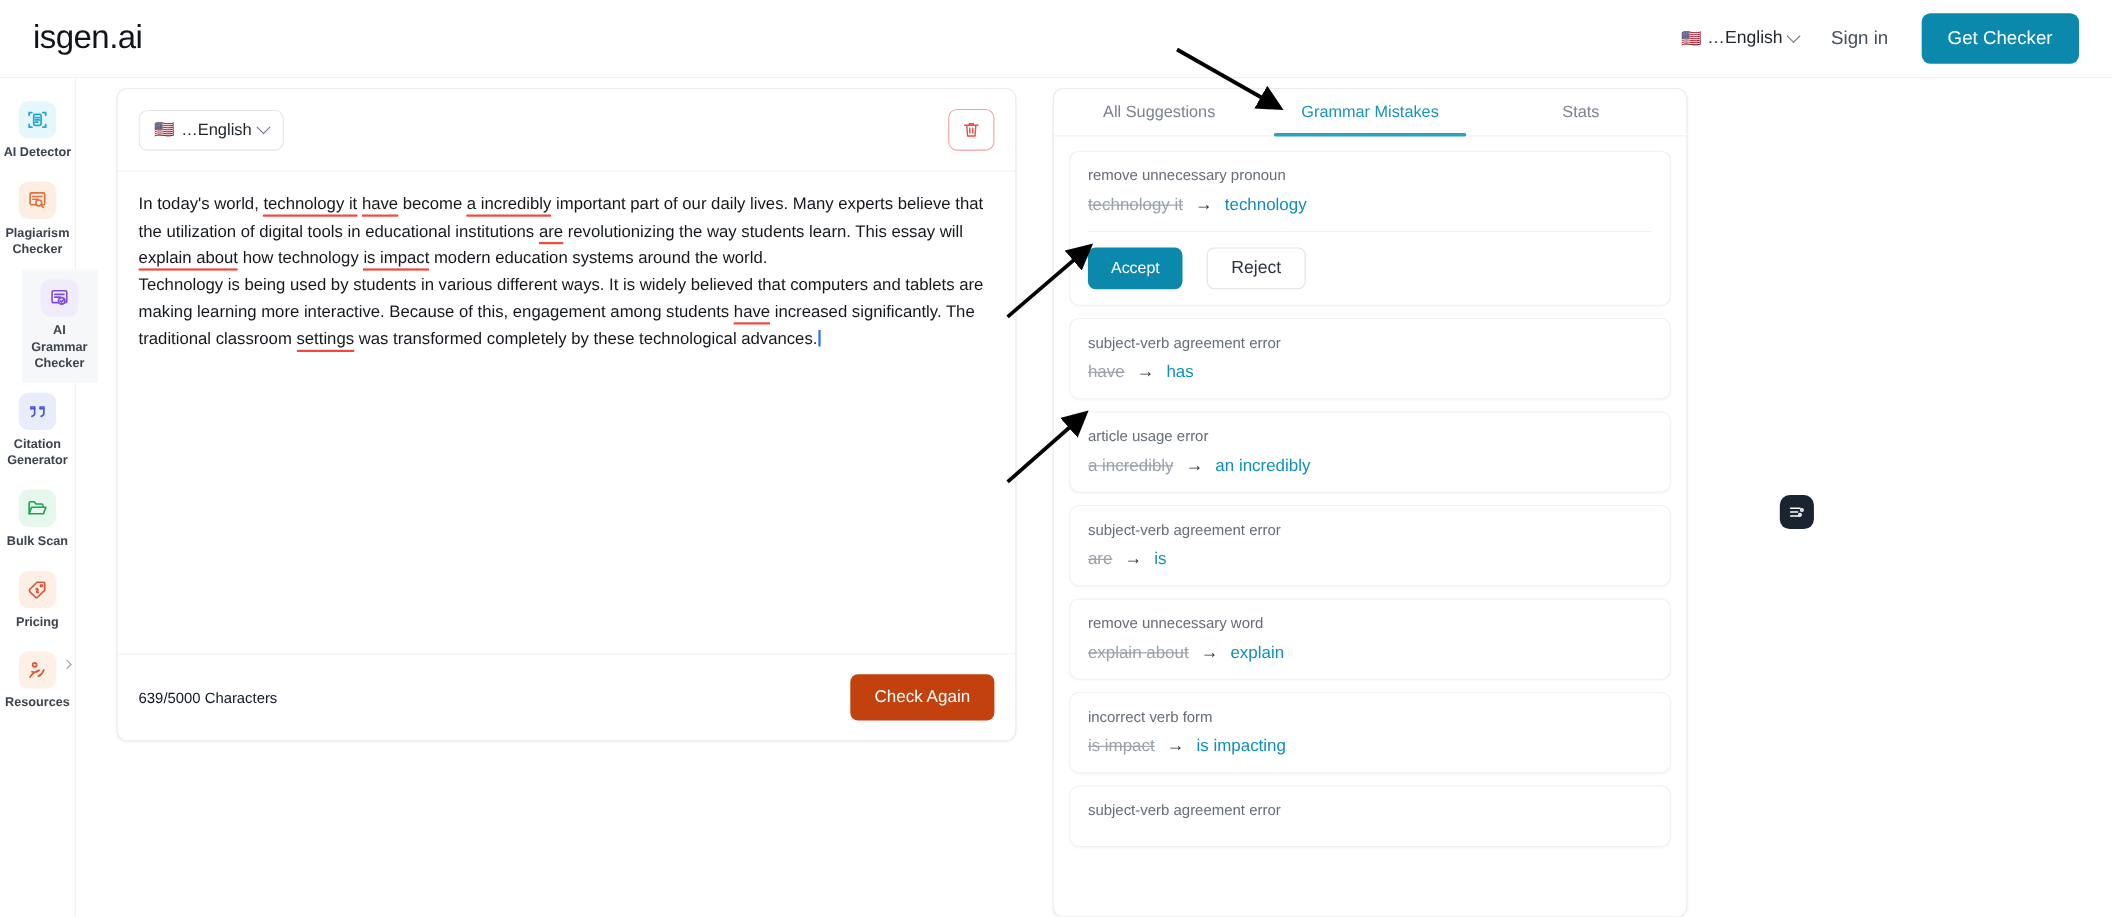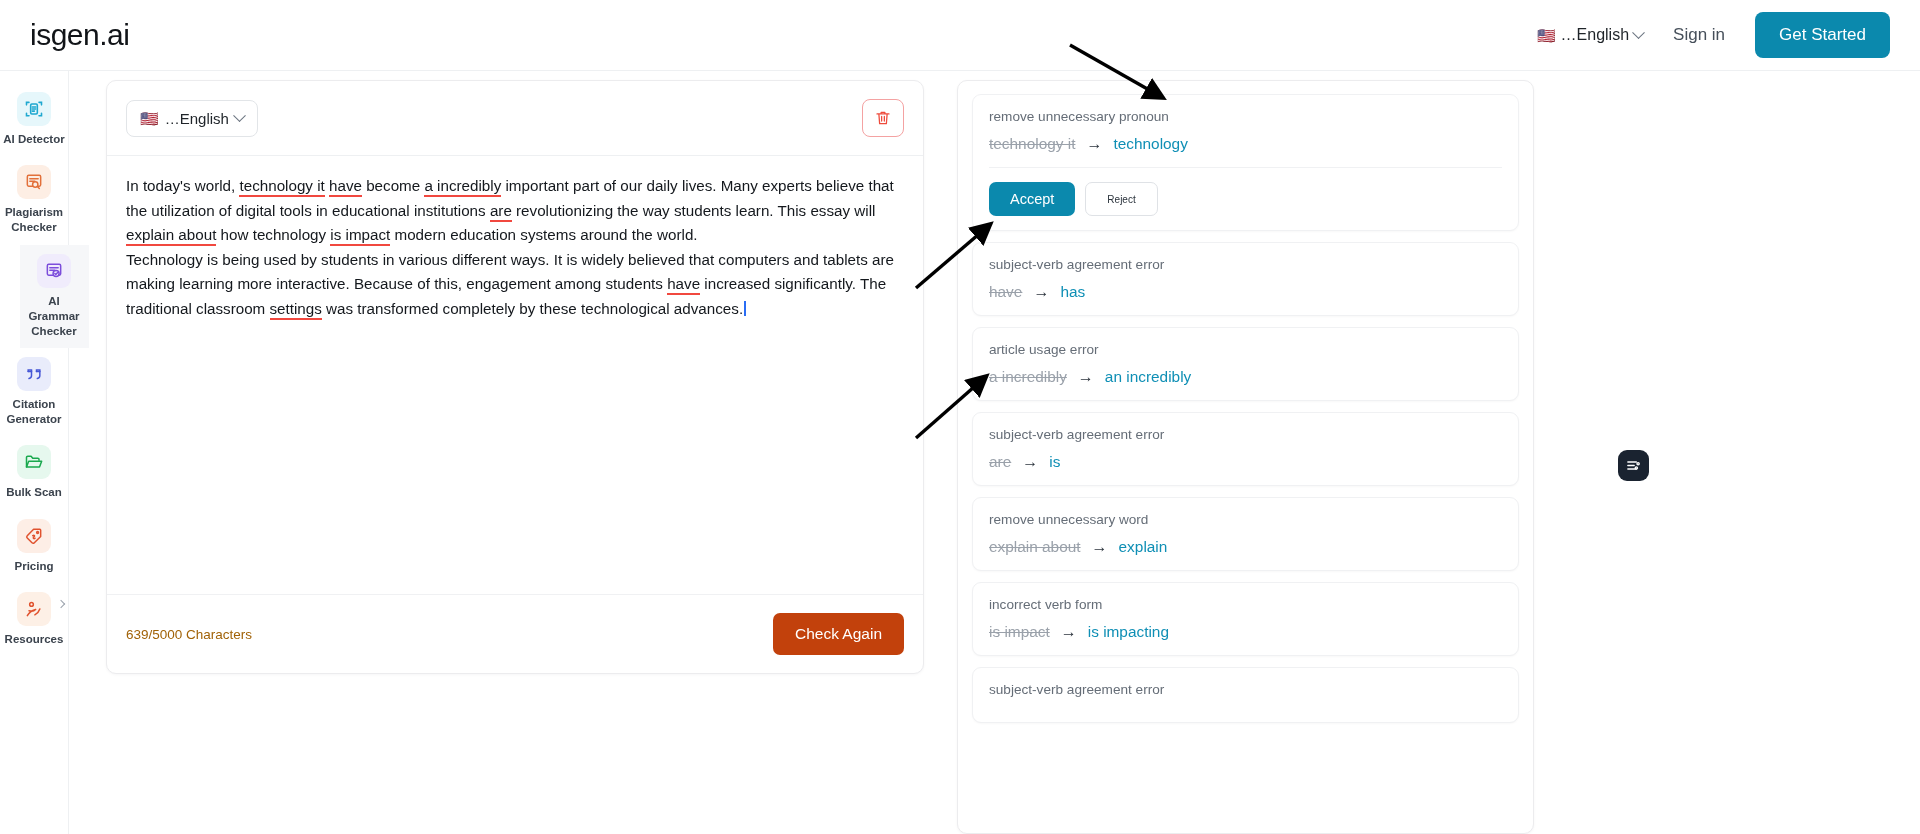--- a/index.html
+++ b/index.html
@@ -98,21 +98,21 @@
   .err { border-bottom: 2px solid #f1483f; padding-bottom: 1px; }
   .caret {
     display:inline-block; width:1.6px; height:15px; background:#2a6df4;
     vertical-align: -2px; margin-left: 1px;
   }
   .editor-footer {
     position:absolute; left:0; right:0; bottom:0; height: 79px;
     border-top: 1px solid #f0f1f3;
     display:flex; align-items:center; padding: 0 19px;
   }
-  .char-count { font-size: 13.5px; color: #a16207; }
+  .char-count { font-size: 13.5px; color: #0f172a; }
   .check-again {
     margin-left:auto; background: #c2410c; color:#fff; border:none;
     border-radius: 7px; padding: 12px 22px; font-size: 15.5px;
     font-family: inherit; cursor:pointer;
   }
 
   
   .panel {
     position: absolute; left: 957px; top: 80px; width: 577px; height: 754px;
     background:#fff; border:1px solid #ececee; border-radius: 10px;
@@ -136,29 +136,29 @@
     padding: 14px 16px 14px; margin-bottom: 11px;
     box-shadow: 0 1px 2px rgba(16,24,40,0.03);
   }
   .card-type { font-size: 13.6px; color:#656d77; margin-bottom: 11px; }
   .card-fix { display:flex; align-items:center; gap:11px; font-size:15.4px; }
   .from { color:#9aa1aa; text-decoration: line-through; }
   .arrow-g { color:#2b333c; font-size: 16px; line-height: 1; }
   .to { color:#0f8fb5; }
   .card-actions {
     margin-top: 14px; padding-top: 14px; border-top: 1px solid #f0f1f3;
-    display:flex; gap: 10px;
+    display:flex; gap: 22px;
   }
   .btn-accept {
     background:#0b89ad; color:#fff; border:none; border-radius:7px;
     padding: 9px 21px; font-size: 14.5px; font-family:inherit; cursor:pointer;
   }
   .btn-reject {
     background:#fff; color:#2b333c; border:1px solid #dfe2e6; border-radius:7px;
-    padding: 9px 21px; font-size: 10px; font-family:inherit; cursor:pointer;
+    padding: 9px 21px; font-size: 16px; font-family:inherit; cursor:pointer;
   }
 
   
   .float-btn {
     position:absolute; right: 8px; top: 450px;
     width: 31px; height: 31px; border-radius: 9px; background:#1a2330;
     display:flex; align-items:center; justify-content:center; cursor:pointer;
   }
 
   
@@ -171,21 +171,21 @@
 
   <div class="header">
     <div class="logo">isgen.ai</div>
     <div class="header-right">
       <div class="lang-select">
         <span class="flag">🇺🇸</span>
         <span>…English</span>
         <span class="chev"></span>
       </div>
       <div class="signin">Sign in</div>
-      <button class="get-started">Get Started</button>
+      <button class="get-started">Get Checker</button>
     </div>
   </div>
 
   <div class="sidebar">
 
     <div class="nav-item">
       <div class="nav-icon" style="background:#e6f7fb;">
         <svg width="20" height="20" viewBox="0 0 24 24" fill="none" stroke="#1fa8d0" stroke-width="1.9" stroke-linecap="round">
           <path d="M3 7V4h3M21 7V4h-3M3 17v3h3M21 17v3h-3"></path>
           <rect x="8" y="6" width="8" height="12" rx="1.4"></rect>
@@ -283,20 +283,25 @@
       <p id="para2"><span>Technology is being used by students in various different ways. It is widely believed that computers and tablets are making learning more interactive. Because of this, engagement among students </span><span class="err">have</span><span> increased significantly. The traditional classroom </span><span class="err">settings</span><span> was transformed completely by these technological advances.</span><span class="caret"></span></p>
     </div>
 
     <div class="editor-footer">
       <span class="char-count">639/5000 Characters</span>
       <button class="check-again">Check Again</button>
     </div>
   </div>
 
   <div class="panel">
+    <div class="tabs">
+      <div class="tab">All Suggestions</div>
+      <div class="tab active">Grammar Mistakes</div>
+      <div class="tab">Stats</div>
+    </div>
     <div class="cards" id="suggestion-list">
         <div class="card">
           <div class="card-type">remove unnecessary pronoun</div>
           <div class="card-fix">
             <span class="from">technology it</span>
             <span class="arrow-g">→</span>
             <span class="to">technology</span>
           </div>
           <div class="card-actions">
             <button class="btn-accept">Accept</button>

